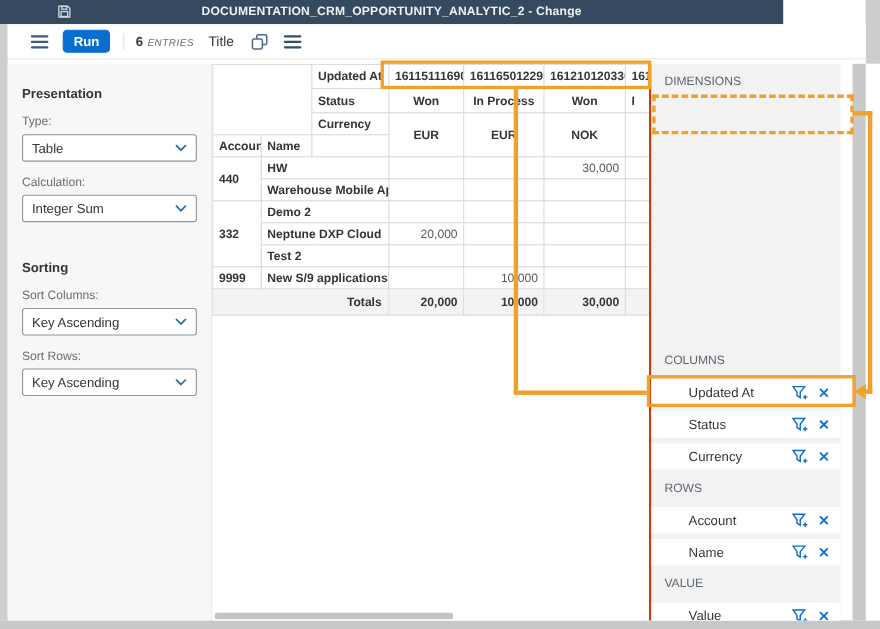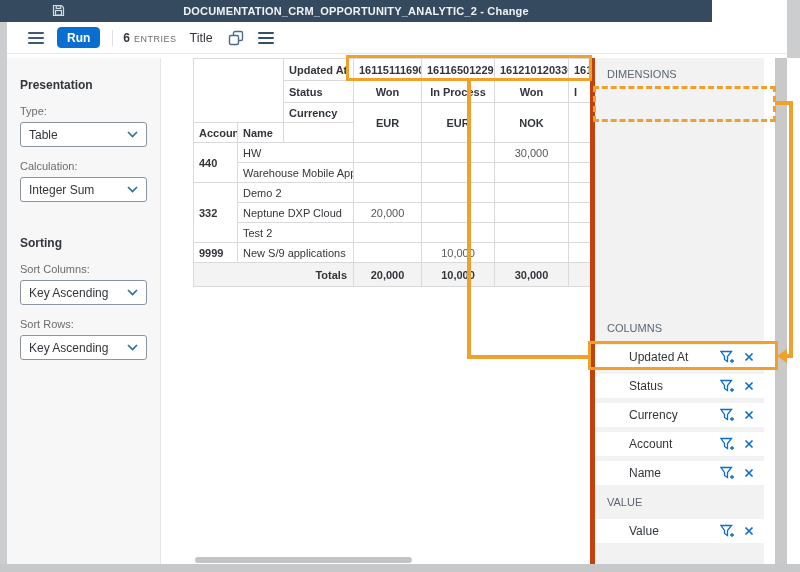--- a/index.html
+++ b/index.html
@@ -23,59 +23,59 @@
     border-bottom:1px solid #e8e8e8; display:flex; align-items:center; }
   .tb-burger { width:16px; height:12px; margin-left:21px; display:flex; flex-direction:column; justify-content:space-between; cursor:pointer; }
   .tb-burger i { display:block; height:2px; background:#3d5a76; border-radius:1px; }
   .tb-burger.blue i { background:#33506b; }
   .run-btn { margin-left:13px; height:21px; min-width:38px; padding:0 9px; background:#0a6ed1; color:#fff;
     border:1px solid #0a6ed1; border-radius:4px; font-size:12px; font-weight:bold;
     display:flex; align-items:center; justify-content:center; cursor:pointer; }
   .tb-div { width:1px; height:16px; background:#dcdfe3; margin:0 10px 0 12px; }
   .entries { display:flex; align-items:baseline; cursor:pointer; }
   .entries .n { font-size:12px; font-weight:bold; color:#32363a; }
-  .entries .w { font-size:9px; color:#6a6d70; letter-spacing:.5px; margin-left:4px; }
+  .entries .w { font-size:9px; color:#6a6d70; letter-spacing:.5px; margin-left:4px;font-style:italic; }
   .title-btn { margin-left:13px; font-size:12.5px; color:#32363a; cursor:pointer; }
   .copy-ic { margin-left:15px; cursor:pointer; display:flex; }
 
   
   .main { position:absolute; left:7px; top:58px; width:780px; height:506px; }
 
   
-  .left-panel { position:absolute; left:0; top:0; width:154px; height:506px; background:#f7f7f8;
+  .left-panel { position:absolute; left:0; top:0; width:186px; height:506px; background:#f7f7f8;
     border-right:1px solid #e6e6e6; padding:20px 13px 0 13px; }
   .lp-title { font-size:12px; font-weight:bold; color:#32363a; }
   .lp-label { font-size:11px; color:#6a6d70; margin:13px 0 5px; }
   .lp-select { height:25px; background:#fff; border:1px solid #8b95a0; border-radius:3px;
     display:flex; align-items:center; justify-content:space-between; padding:0 8px;
     font-size:12px; color:#32363a; cursor:pointer; }
   .lp-gap { height:34px; }
 
   
   .table-area { position:absolute; left:186px; top:0; width:397px; height:506px; background:#fff; overflow:hidden; }
   table.pivot { border-collapse:collapse; table-layout:fixed; width:448px; font-size:11px; }
   table.pivot td { border:1px solid #dadada; padding:0 5px; height:20px; white-space:nowrap; overflow:hidden; background:#fff; }
   tr.h22 td { height:22px; }
   td.gray  { background:#f3f3f3; }
   td.hlabel{ background:#f3f3f3; font-weight:bold; padding-left:6px; }
   td.hcol  { background:#f3f3f3; font-weight:bold; }
   td.hval  { font-weight:bold; text-align:right; }
   td.cen   { text-align:center; }
   td.clipL { text-align:left; padding-left:8px; }
   td.acct  { font-weight:bold; vertical-align:middle; }
-  td.name  { font-weight:normal; padding-left:8px; }
-  td.num   { text-align:center; color:#54585c;margin-left:40px; }
+  td.name  { font-weight:bold; padding-left:8px; }
+  td.num   { text-align:right; color:#54585c;margin-left:40px; }
   tr.totals td { background:#f3f3f3; font-weight:bold; height:24px; color:#32363a; }
   tr.totals td.tlabel { text-align:right; padding-right:6px; }
   .hscroll-track { position:absolute; left:0; top:497px; width:397px; height:10px; background:#fff; }
   .hscroll-thumb { position:absolute; left:2px; top:499px; width:217px; height:6px; background:#c4c4c4; border-radius:3px; cursor:pointer; }
 
   
   .right-panel { position:absolute; left:583px; top:0; width:174px; height:506px; background:#f2f2f3;
-    border-left:5px solid #c2410c; overflow:hidden; }
+    border-left:2px solid #c2410c; overflow:hidden; }
   .rp-heading { height:24px; line-height:24px; padding-left:12px; font-size:11px; color:#5c6670; }
   .rp-heading.dims { margin-top:4px; }
   .rp-section.sec-columns { margin-top:230px; }
   .rp-section { margin-top:5px; }
   .rp-item { height:24px; margin-top:5px; background:#fff; display:flex; align-items:center; padding:0 10px; cursor:pointer; }
   .rp-item .lbl { flex:1; margin-left:10px; font-size:12px; color:#32363a; }
   .rp-item .ic { display:flex; align-items:center; cursor:pointer; }
   .rp-item .ic + .ic { margin-left:9px; }
   .drag { width:14px; height:10px; display:flex; flex-direction:column; justify-content:space-between; }
   .drag i { display:block; height:2px; background:#0a6ed1; border-radius:1px; }
@@ -325,20 +325,21 @@
               </svg>
             </span>
             <span class="ic">
               <svg width="10" height="10" viewBox="0 0 10 10">
                 <path d="M1.5 1.5 L8.5 8.5 M8.5 1.5 L1.5 8.5" stroke="#0a6ed1" stroke-width="1.7"></path>
               </svg>
             </span>
           </div>
         </div>
         <div class="rp-section sec-rows">
+          <div class="rp-heading">ROWS</div>
           <div class="rp-item">
             <span class="ic drag">
               <i></i>
               <i></i>
               <i></i>
             </span>
             <span class="lbl">Account</span>
             <span class="ic">
               <svg width="15" height="14" viewBox="0 0 15 14">
                 <path d="M1 1.5 h10.5 L7.5 6.5 v5 L4.5 9.5 v-3 Z" fill="none" stroke="#0a6ed1" stroke-width="1.3"></path>

